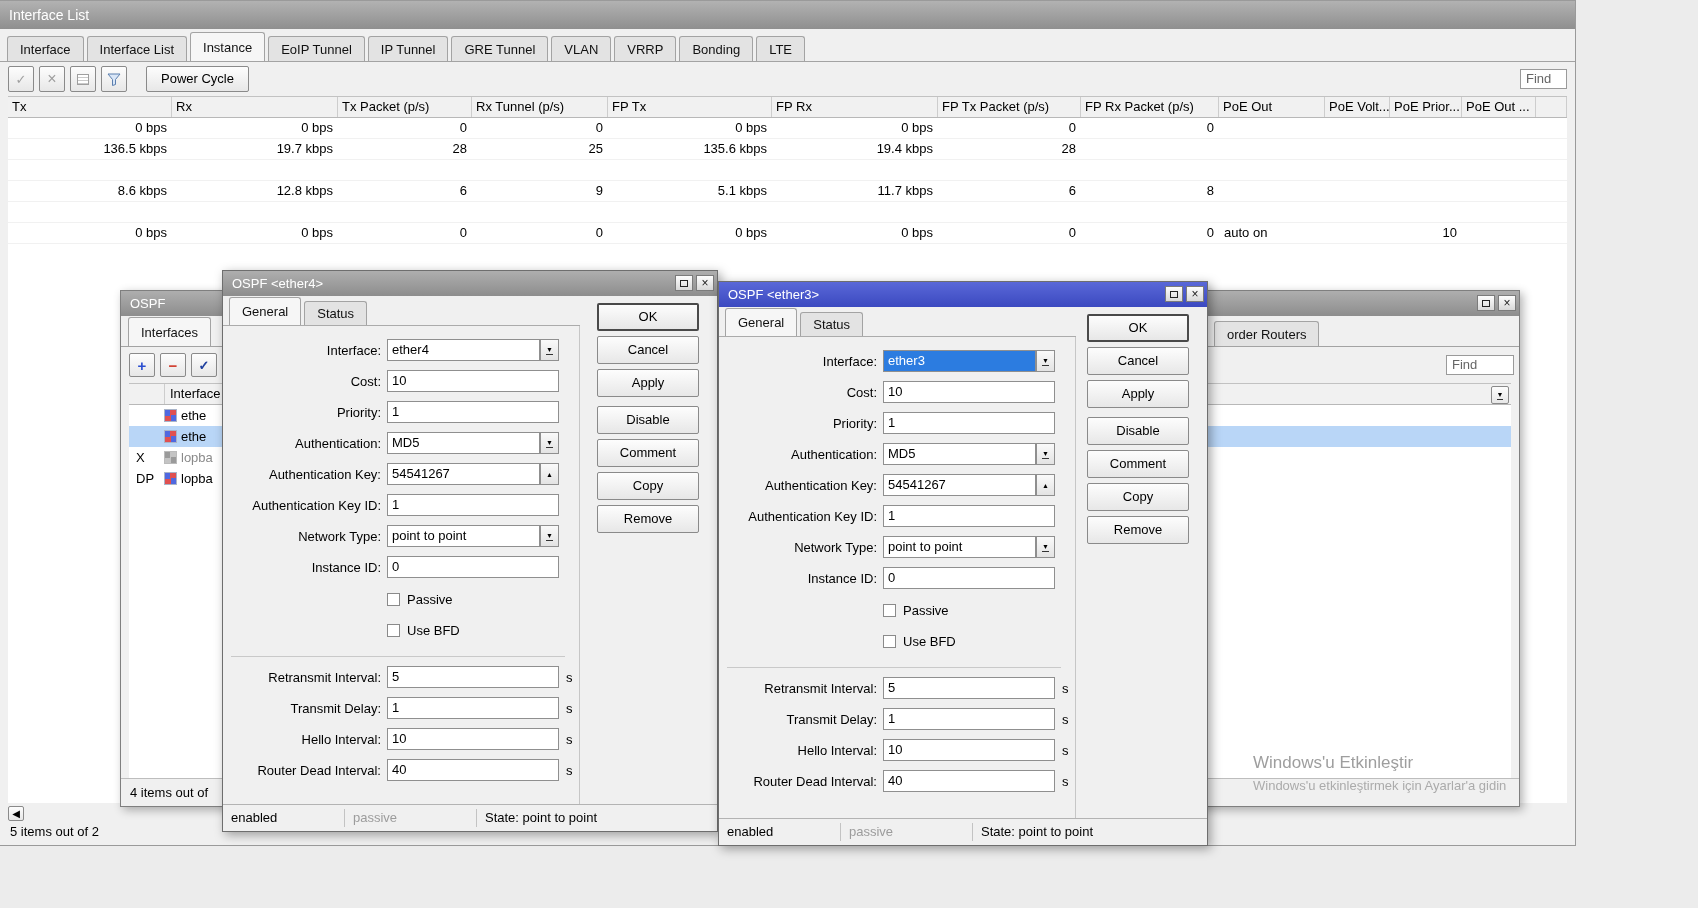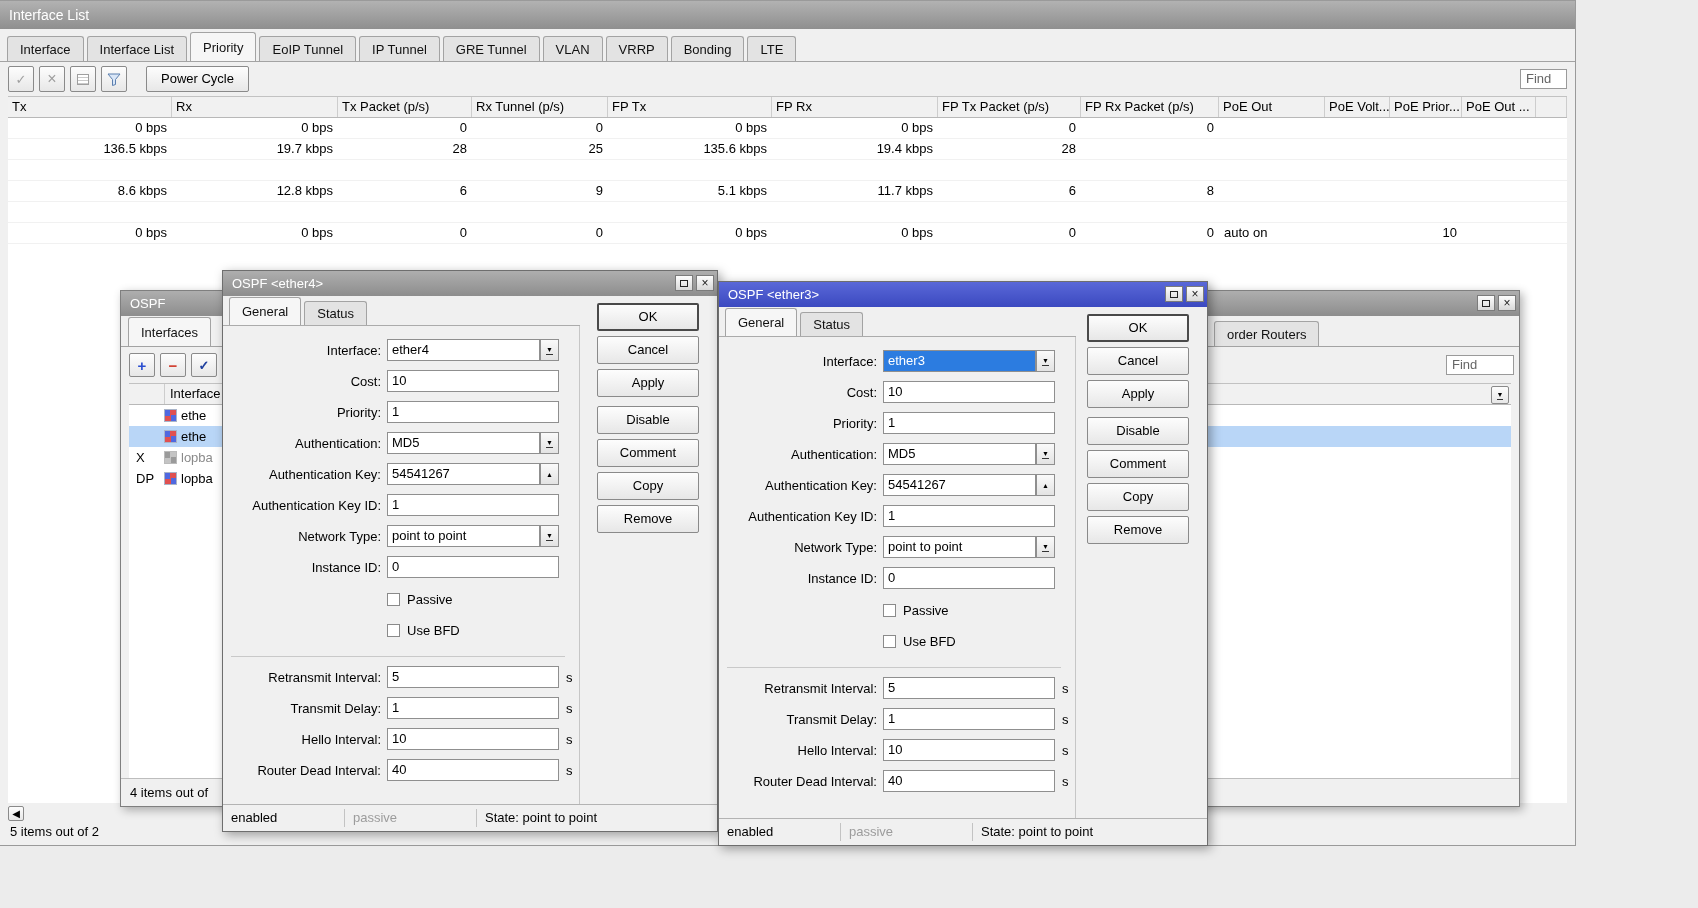--- a/index.html
+++ b/index.html
@@ -106,21 +106,21 @@
 
 <div id="stage">
 
   <div class="win" id="main-window">
     <div class="titlebar gray" id="main-title">
       <span>Interface List</span>
     </div>
     <div class="tabrow" id="main-tabs">
         <span class="tab">Interface</span>
         <span class="tab">Interface List</span>
-        <span class="tab active">Priority</span>
+        <span class="tab active">Instance</span>
         <span class="tab">EoIP Tunnel</span>
         <span class="tab">IP Tunnel</span>
         <span class="tab">GRE Tunnel</span>
         <span class="tab">VLAN</span>
         <span class="tab">VRRP</span>
         <span class="tab">Bonding</span>
         <span class="tab">LTE</span>
       </div>
     <div id="main-toolbar">
       <span class="btn icobtn">
@@ -298,20 +298,24 @@
         </div>
         <div class="orow">
           <span class="flags">DP</span>
           <span class="ifico"></span>
           <span class="name">lopba</span>
         </div>
       </div>
     <div id="ospf-status">4 items out of</div>
   </div>
 
+  <div id="watermark">
+    <div class="l1">Windows'u Etkinleştir</div>
+    <div class="l2">Windows'u etkinleştirmek için Ayarlar'a gidin</div>
+  </div>
 
 <div class="dialog dlg-e4">
     <div class="titlebar">
       <span>OSPF &lt;ether4&gt;</span>
       <span class="winbtns">
         <span class="winbtn">
             <span class="sq"></span>
           </span>
         <span class="winbtn">×</span>
       </span>

